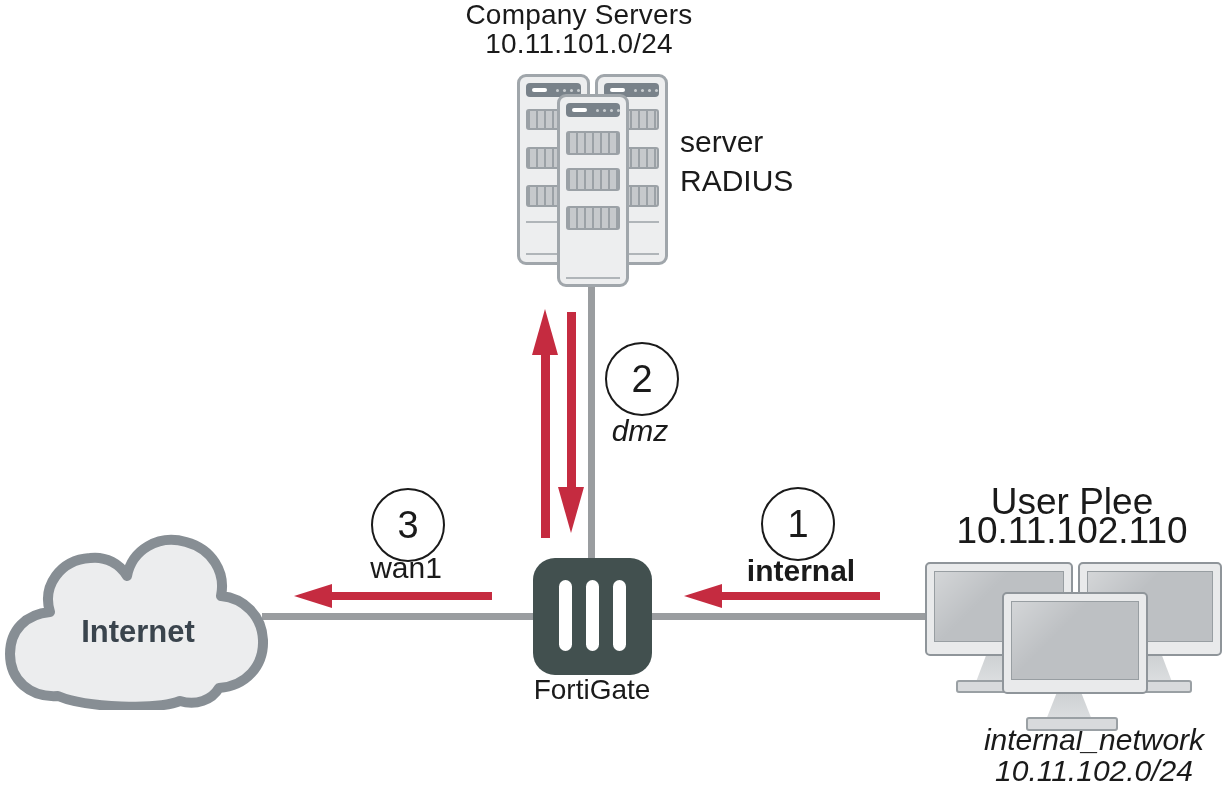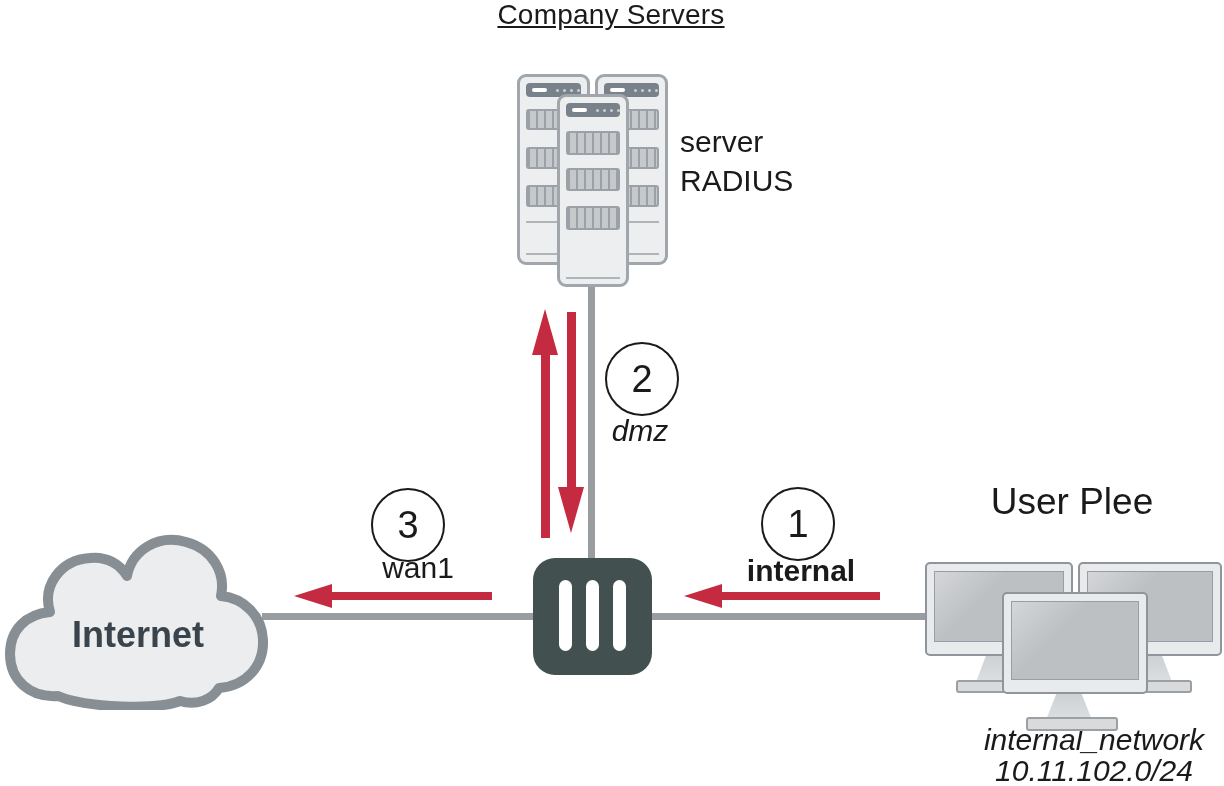--- a/index.html
+++ b/index.html
@@ -35,32 +35,32 @@
   
   .step-circle{position:absolute;width:70px;height:70px;border:2.5px solid #1a1a1a;border-radius:50%;
                background:#fff;display:flex;align-items:center;justify-content:center;
                font-size:38px;z-index:4;}
   .step-label{position:absolute;font-size:30px;z-index:4;}
   .circle-1{left:761px;top:487px;}
   .circle-2{left:605px;top:342px;}
   .circle-3{left:371px;top:488px;}
   .label-internal{left:720px;top:554px;width:162px;font-weight:bold;}
   .label-dmz{left:570px;top:414px;width:140px;font-style:italic;}
-  .label-wan1{left:348px;top:551px;width:140px;}
+  .label-wan1{left:336px;top:551px;width:140px;}
 
   
   .fortigate{position:absolute;left:533px;top:558px;width:119px;height:117px;background:#42504f;
              border-radius:22px;z-index:5;}
   .fortigate .bar{position:absolute;top:22px;width:13px;height:71px;background:#fff;border-radius:7px;}
   .fortigate .b1{left:26px;} .fortigate .b2{left:53px;} .fortigate .b3{left:80px;}
   .label-fortigate{left:512px;top:674px;width:160px;font-size:28px;z-index:5;}
 
   
   .cloud-svg{position:absolute;left:0px;top:524px;z-index:2;}
-  .label-internet{left:38px;top:614px;width:200px;font-size:36px;font-weight:bold;color:#3a444d;z-index:3;}
+  .label-internet{left:38px;top:614px;width:200px;font-size:31px;font-weight:bold;color:#3a444d;z-index:3;}
 
   
   .tower{position:absolute;background:#edeeef;border:3px solid #a0a6ab;border-radius:9px;box-sizing:border-box;z-index:2;}
   .tower-a{left:517px;top:74px;width:73px;height:191px;}
   .tower-b{left:595px;top:74px;width:73px;height:191px;z-index:1;}
   .tower-c{left:557px;top:94px;width:72px;height:193px;z-index:3;}
   .tower .tbar{position:absolute;left:6px;right:6px;top:6px;height:14px;background:#79828a;border-radius:4px;}
   .tower .tbar .dash{position:absolute;left:6px;top:5px;width:15px;height:4px;background:#fff;border-radius:2px;}
   .tower .tbar .dots{position:absolute;left:30px;top:6px;width:3px;height:3px;border-radius:50%;background:#c9cdd0;
                      box-shadow:7px 0 0 #c9cdd0,14px 0 0 #c9cdd0,21px 0 0 #c9cdd0;}
@@ -83,35 +83,36 @@
   .neck-bl{left:976px;top:654px;width:44px;height:28px;z-index:1;}
   .base-bl{left:956px;top:680px;width:84px;height:13px;z-index:1;}
   .mon-br{left:1078px;top:562px;width:144px;height:94px;z-index:2;}
   .neck-br{left:1128px;top:654px;width:44px;height:28px;z-index:1;}
   .base-br{left:1108px;top:680px;width:84px;height:13px;z-index:1;}
   .mon-f{left:1002px;top:592px;width:146px;height:102px;z-index:4;}
   .neck-f{left:1046px;top:692px;width:46px;height:28px;z-index:4;}
   .base-f{left:1026px;top:717px;width:92px;height:14px;z-index:4;}
 
   
-  .label-company{left:446px;top:0px;width:330px;text-decoration:underline;}
+  .label-company{left:414px;top:0px;width:330px;}
   .label-radius{position:absolute;left:680px;top:122px;font-size:30px;line-height:39px;text-align:left;}
   .label-user{left:920px;top:487px;width:304px;font-size:37px;line-height:29px;}
   .label-intnet{left:952px;top:724px;width:284px;font-size:30px;line-height:31px;font-style:italic;}
 </style>
 </head>
 <body>
 
 <div class="canvas">
 
   <div class="link link-h"></div>
   <div class="link link-v"></div>
 
   <div class="txt title-2line label-company">
     <div>Company Servers</div>
+    <div>10.11.101.0/24</div>
   </div>
 
   <div class="tower tower-b">
     <div class="tbar">
         <span class="dash"></span>
         <span class="dots"></span>
       </div>
     <div class="slot s1"></div>
       <div class="slot s2"></div>
       <div class="slot s3"></div>
@@ -190,23 +191,25 @@
              C 212 176, 196 182, 180 177
              C 158 186, 86 184, 58 172 Z" fill="#ecedee" stroke="#878e94" stroke-width="10" stroke-linejoin="round" stroke-linecap="round"></path>
   </svg>
   <div class="txt label-internet">Internet</div>
 
   <div class="fortigate">
     <div class="bar b1"></div>
       <div class="bar b2"></div>
       <div class="bar b3"></div>
   </div>
+  <div class="txt label-fortigate">FortiGate</div>
 
   <div class="txt label-user">
     <div>User Plee</div>
+    <div>10.11.102.110</div>
   </div>
 
   <div class="neck neck-bl"></div>
   <div class="base base-bl"></div>
   <div class="monitor mon-bl">
       <div class="screen"></div>
     </div>
 
   <div class="neck neck-br"></div>
   <div class="base base-br"></div>

